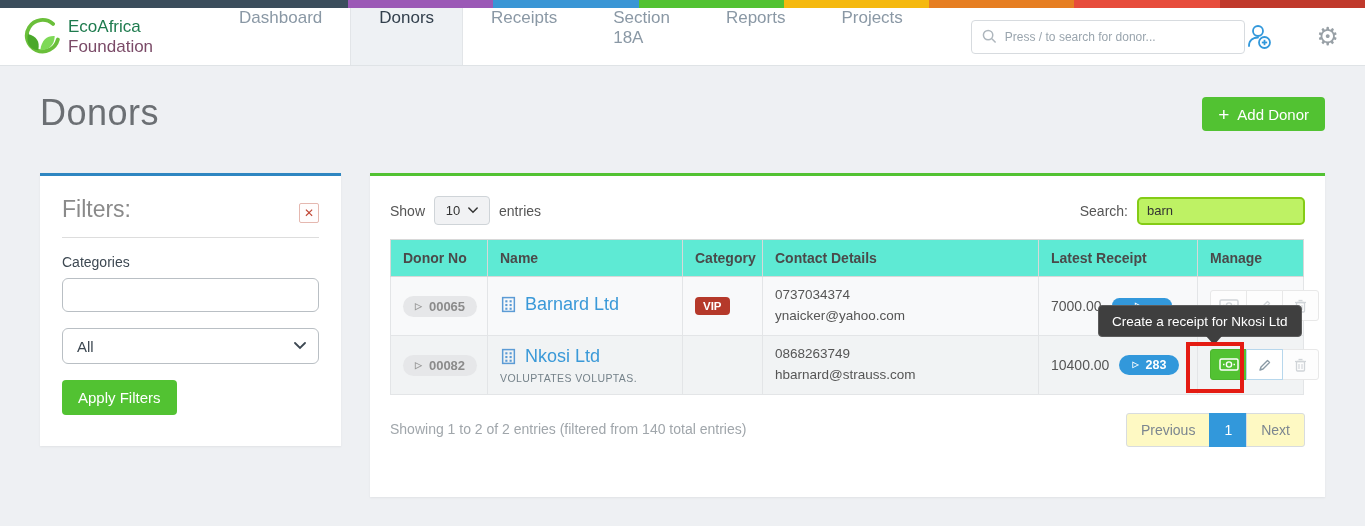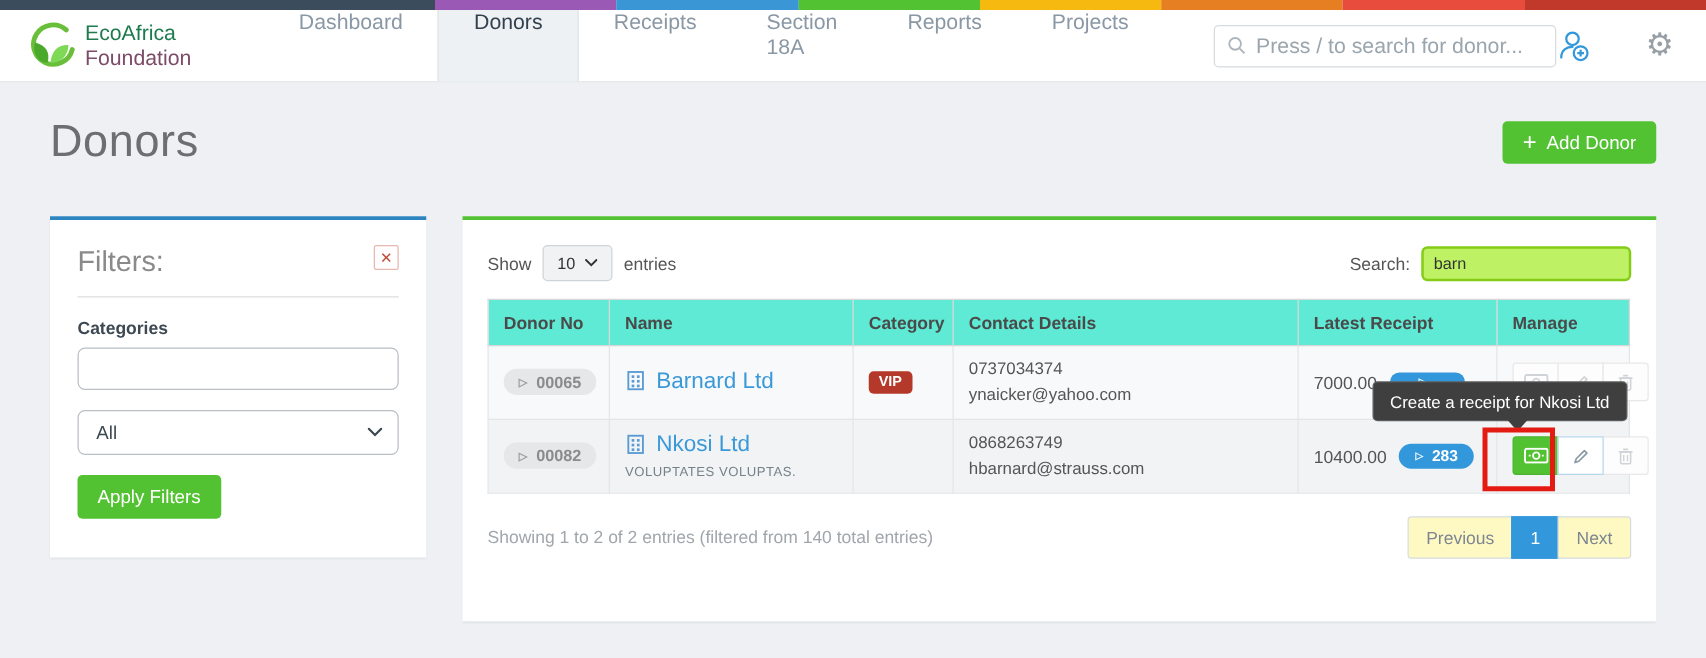--- a/index.html
+++ b/index.html
@@ -23,41 +23,41 @@
   .header { position:relative; display:flex; align-items:stretch; height:58px; background:#fff; border-bottom:1px solid #dfe3e6; }
   .brand { display:flex; align-items:center; gap:8px; padding:0 20px 0 18px; }
   .brand-text { line-height:1.15; font-size:17px; }
   .brand-line1 { color:#1e7b4e; }
   .brand-line2 { color:#7b4b68; }
   .nav { display:flex; align-items:stretch; margin-left:38px; }
   .nav-item { display:flex; padding:0 28px; font-size:17px; color:#8a98a5; cursor:pointer; }
   .nav-item.active { background:#eef1f4; border-left:1px solid #e2e5e8; border-right:1px solid #e2e5e8; color:#33404d; }
   .hdr-search { display:flex; align-items:center; gap:8px; margin-left:40px; align-self:center;
      width:372px; height:34px; border:1px solid #d7dbdf; border-radius:4px; padding:0 10px; background:#fff; }
-  .hdr-search input { border:none; outline:none; flex:1; font-size:17px; color:#444; background:transparent; font-family:"Liberation Sans",sans-serif; }
+  .hdr-search input { border:none; outline:none; flex:1; font-size:12px; color:#444; background:transparent; font-family:"Liberation Sans",sans-serif; }
   .hdr-search input::placeholder { color:#9aa5ae; }
   .hdr-icons { display:flex; align-items:center; margin-left:auto; padding-right:26px; gap:42px; }
   .gear { font-size:25px; color:#98a0a6; line-height:1; cursor:pointer; }
 
   
   .page-title { position:absolute; left:40px; top:92px; font-size:36px; font-weight:300; color:#6b6f73; letter-spacing:.5px; }
   .add-donor { position:absolute; right:40px; top:97px; height:34px; display:flex; align-items:center; gap:8px;
      background:#52c232; color:#fff; border:none; border-radius:4px; padding:0 16px; font-size:15px; cursor:pointer; font-family:"Liberation Sans",sans-serif; }
   .add-donor .plus { font-size:19px; font-weight:300; line-height:1; }
 
   .card { position:absolute; background:#fff; box-shadow:0 1px 2px rgba(0,0,0,.06); }
 
   
   .filters-card { left:40px; top:173px; width:301px; height:273px; border-top:3px solid #2e86c1; padding:20px 22px; }
-  .filters-head { display:flex; justify-content:space-between; align-items:flex-start; }
+  .filters-head { display:flex; justify-content:space-between; align-items:flex-end; }
   .filters-title { font-size:23px; color:#8a8a8a; }
   .filters-close { width:20px; height:20px; border:1px solid #e5b8b0; border-radius:2px; color:#c14836; font-size:12px;
      display:flex; align-items:center; justify-content:center; cursor:pointer; background:#fffdfd; }
   .filters-card hr { border:none; border-top:1px solid #ddd; margin:14px 0 16px; }
-  .f-label { font-size:14px; font-weight:bold; color:#3d4852; margin-bottom:8px; }
+  .f-label { font-size:14px; font-weight:normal; color:#3d4852; margin-bottom:8px; }
   .f-input { width:100%; height:34px; border:1px solid #b9bfc4; border-radius:6px; margin-bottom:16px; padding:0 8px; font-size:14px; outline:none; }
   .f-select { width:100%; height:36px; border:1px solid #b9bfc4; border-radius:6px; margin-bottom:16px; display:flex; align-items:center;
      justify-content:space-between; padding:0 12px 0 14px; font-size:15px; color:#3d4852; cursor:pointer; background:#fff; }
   .apply-btn { background:#52c232; color:#fff; border:none; border-radius:4px; padding:9px 16px; font-size:15px; cursor:pointer; font-family:"Liberation Sans",sans-serif; }
 
   
   .table-card { left:370px; top:173px; width:955px; height:324px; border-top:3px solid #52c232; padding:20px 20px 16px; }
   .tbl-controls { display:flex; justify-content:space-between; align-items:center; font-size:14px; color:#555; }
   .show-group { display:flex; align-items:center; gap:9px; }
   .len-select { width:56px; height:29px; background:#f1f2f4; border:1px solid #cfd4d8; border-radius:4px; display:flex;

